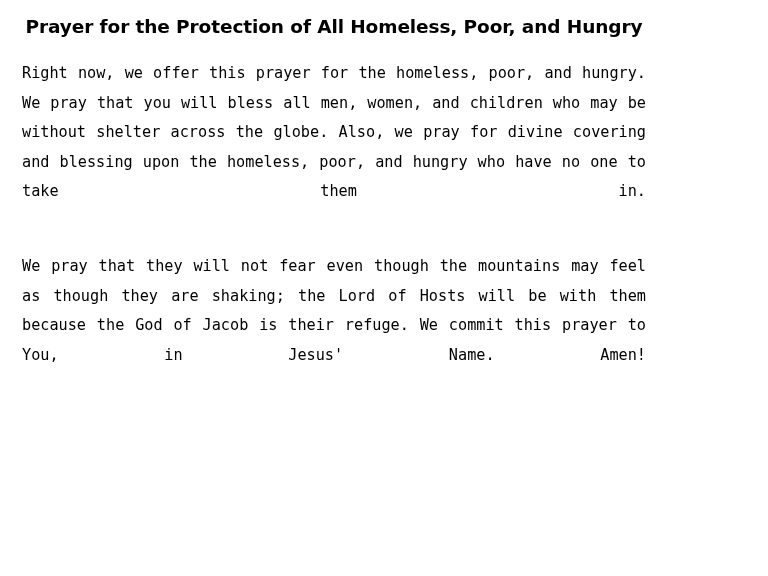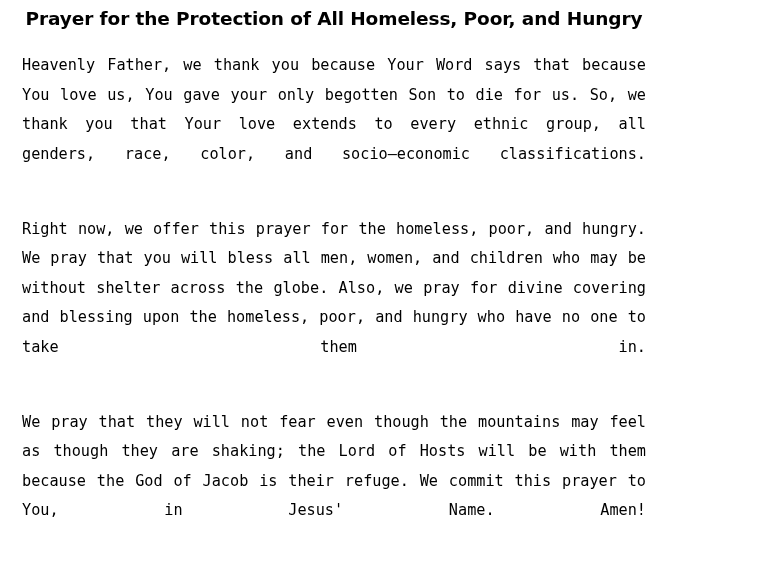--- a/index.html
+++ b/index.html
@@ -11,21 +11,21 @@
     width: 768px;
     height: 576px;
     overflow: hidden;
     font-family: "DejaVu Sans Mono", monospace;
     color: #000000;
   }
   .page {
     width: 668px;
     height: 576px;
     box-sizing: border-box;
-    padding: 3px 22px 0 22px;
+    padding: 11px 22px 0 22px;
     position: relative;
   }
   .doc-title {
     font-family: "DejaVu Sans", sans-serif;
     font-weight: bold;
     font-size: 18.5px;
     text-align: center;
     line-height: 1.3;
     margin: 4px 0 20px 0;
     letter-spacing: -0.1px;
@@ -50,20 +50,19 @@
     width: 100%;
   }
 </style>
 </head>
 <body>
 
 <div class="page">
 
   <h1 class="doc-title">Prayer for the Protection of All Homeless, Poor, and Hungry</h1>
 
-  <p class="para">Heavenly Father, we thank you because Your Word says that because You love us, You gave your only begotten Son to die for us. So, we thank you that Your love extends to every ethnic group, all genders, race, color, and socio–economic classifications.</p>
 
   <p class="para">Right now, we offer this prayer for the homeless, poor, and hungry. We pray that you will bless all men, women, and children who may be without shelter across the globe. Also, we pray for divine covering and blessing upon the homeless, poor, and hungry who have no one to take them in.</p>
 
 
   <p class="para">We pray that they will not fear even though the mountains may feel as though they are shaking; the Lord of Hosts will be with them because the God of Jacob is their refuge. We commit this prayer to You, in Jesus' Name. Amen!</p>
 
 </div>
 
 </body></html>

